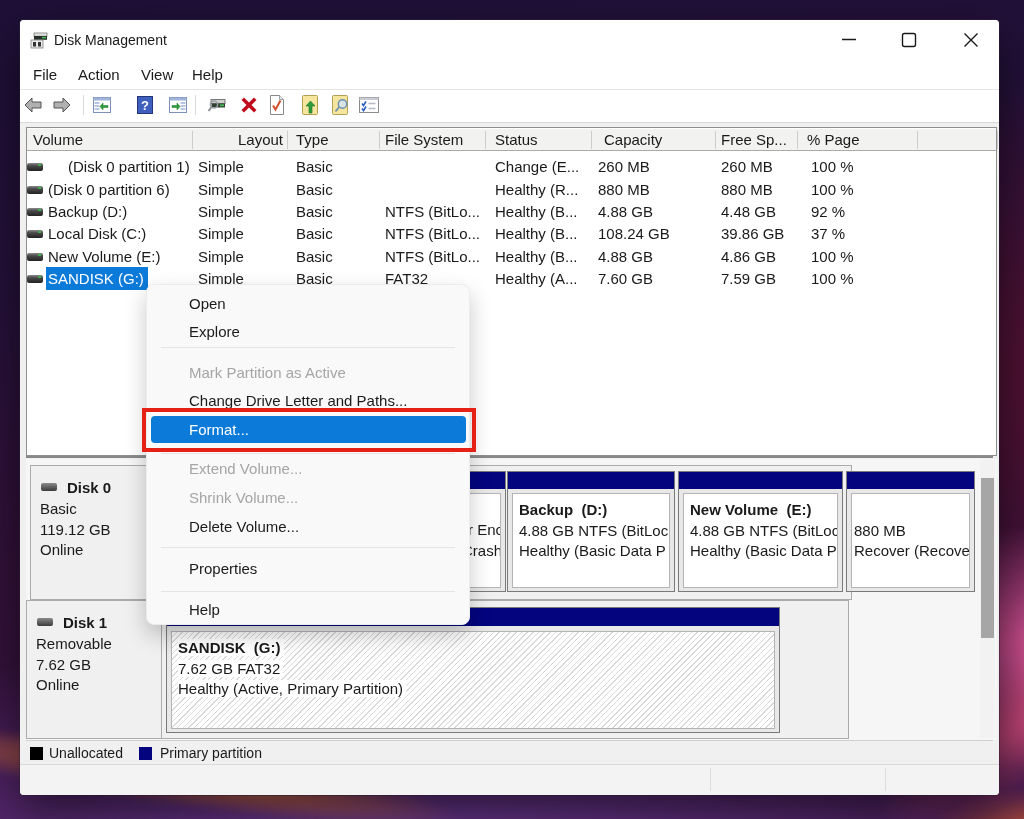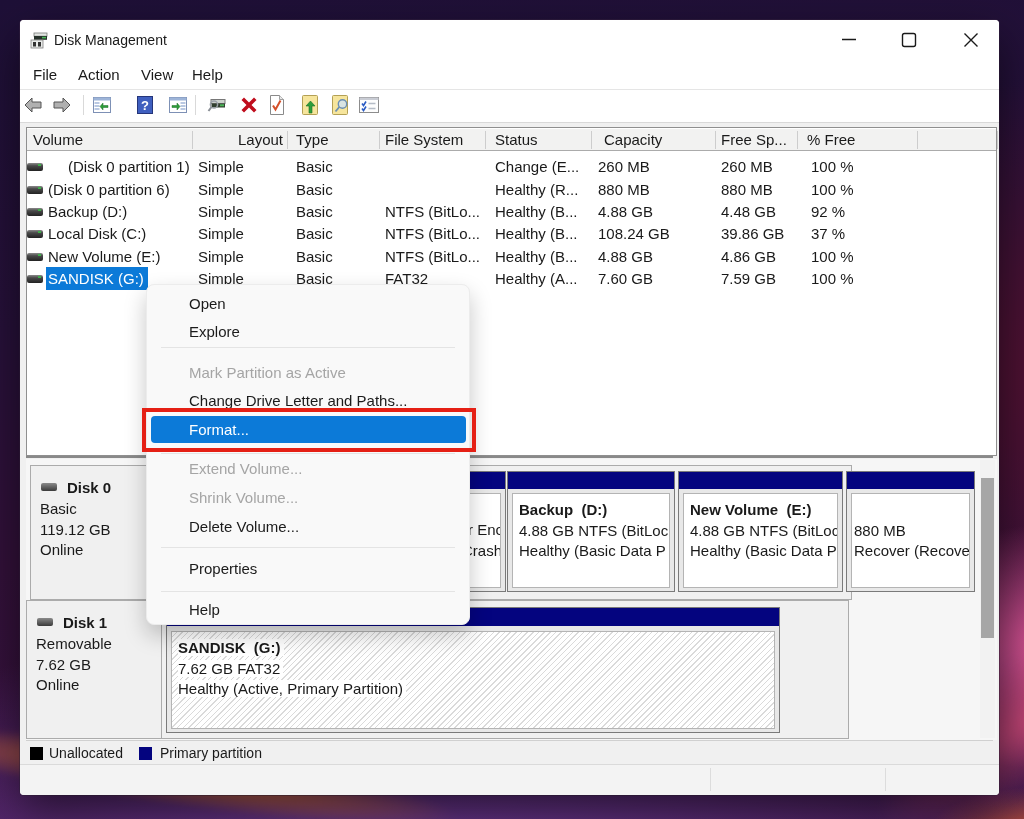--- a/index.html
+++ b/index.html
@@ -175,21 +175,21 @@
 
   <div id="list">
     <div id="lhead">
       <div class="hc" style="left:6px;">Volume</div>
       <div class="hc" style="left:171px;margin-left:40px;">Layout</div>
       <div class="hc" style="left:269px;">Type</div>
       <div class="hc" style="left:358px;">File System</div>
       <div class="hc" style="left:468px;">Status</div>
       <div class="hc" style="left:577px;">Capacity</div>
       <div class="hc" style="left:694px;">Free Sp...</div>
-      <div class="hc" style="left:780px;">% Free</div>
+      <div class="hc" style="left:780px;">% Page</div>
       <div class="hsep" style="left:165px;"></div>
       <div class="hsep" style="left:260px;"></div>
       <div class="hsep" style="left:352px;"></div>
       <div class="hsep" style="left:458px;"></div>
       <div class="hsep" style="left:564px;"></div>
       <div class="hsep" style="left:688px;"></div>
       <div class="hsep" style="left:770px;"></div>
       <div class="hsep" style="left:890px;"></div>
       <div class="hsep" style="left:970px;"></div>
     </div>

